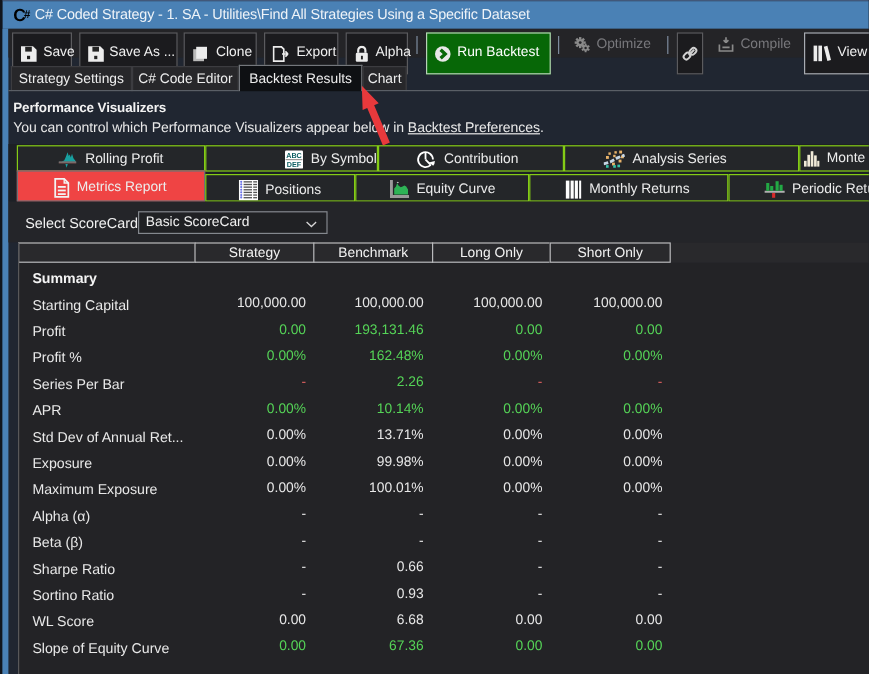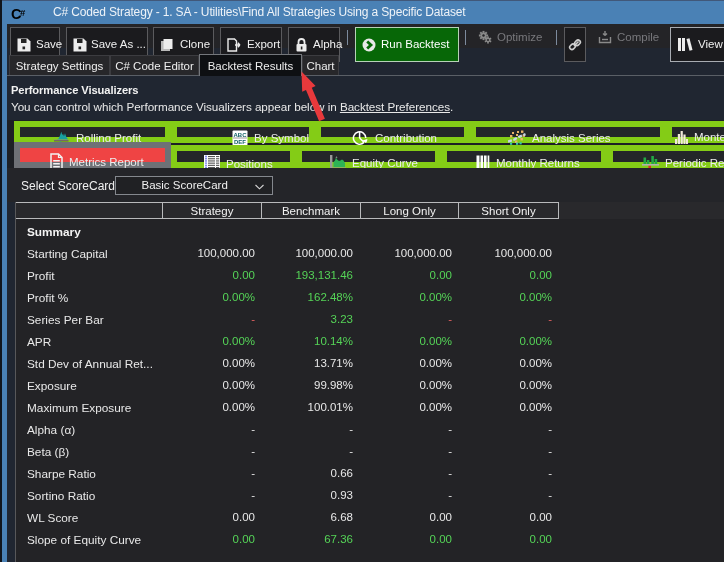--- a/index.html
+++ b/index.html
@@ -8,21 +8,21 @@
 .abs { position:absolute; }
 
 
 #topedge { left:0; top:0; width:724px; height:1px; background:#41587a; }
 #leftedge1 { left:0; top:0; width:2px; height:562px; background:#11151c; }
 #leftedge2 { left:2px; top:24px; width:5px; height:538px; background:#4a81b5; }
 
 
 #titlebar { left:2px; top:1px; width:722px; height:23px; background:#4a81b5; color:#eef3f8; font-size:12px; letter-spacing:-0.15px; line-height:23px; }
 #titlebar .csico { position:absolute; left:9px; top:3px; width:18px; height:17px; color:#000; font-weight:bold; font-size:14.5px; line-height:17px; letter-spacing:-1.5px; }
-#titlebar .ttext { position:absolute; left:27px; top:0; white-space:nowrap;margin-left:24px; }
+#titlebar .ttext { position:absolute; left:27px; top:0; white-space:nowrap; }
 
 
 #toolbar { left:7px; top:24px; width:717px; height:24px; background:#242427; }
 .tbtn { position:absolute; top:3px; height:35px; background:#1b1b1e; border:1px solid #5b5b5e; color:#f0f0f0; font-size:11.5px; white-space:nowrap; display:flex; align-items:center; }
 .tbtn .ic { display:inline-flex; margin-left:6px; margin-right:5px; }
 .tbtn .lb { display:inline-block; margin-right:6px; position:relative; top:-0.5px; }
 .tsep { position:absolute; top:6px; width:1px; height:15px; background:#7d8b9d; }
 .tdis { position:absolute; top:3px; height:20px; color:#78787c; font-size:11.5px; white-space:nowrap; display:flex; align-items:center; }
 .tdis .ic { display:inline-flex; margin-right:5px; }
 
@@ -32,30 +32,30 @@
 .mtab.sel { top:0; height:22px; background:#0e1013; border-color:#74777c; line-height:22px; }
 #tabline1, #tabline2 { position:absolute; top:74.8px; height:1.2px; background:#5a5f66; z-index:5; }
 
 
 #pvtitle { left:11px; top:83.5px; font-size:11.2px; font-weight:bold; color:#f2f2f2; letter-spacing:-0.1px; }
 #pvdesc { left:11px; top:99.5px; font-size:11.7px; color:#e8e8e8; letter-spacing:-0.05px; }
 #pvdesc u { text-decoration:underline; }
 
 
 #vstrip { left:7px; top:120px; width:717px; height:48px; background:#1d2025; }
-.vtab { position:absolute; background:#242629; border:6px solid #84cc16; color:#ececec; font-size:11.5px; }
+.vtab { position:absolute; background:#242629; border:1px solid #84cc16; color:#ececec; font-size:11.5px; }
 .vtab .cnt { position:absolute; left:0; right:0; text-align:center; white-space:nowrap; }
 .vtab svg, .vtab .icb { vertical-align:middle; margin-right:6px; }
 .vtab .txt { vertical-align:middle; }
 .vtab.sel { background:#ef4444; border-color:#6e7176; }
 
 
 #scrow { left:7px; top:168px; width:717px; height:34px; background:#242529; }
 #sclabel { left:21px; top:179px; font-size:12px; color:#f0f0f0; }
-#scbox { left:115px; top:176px; width:158px; height:19px; background:#202124; border:1px solid #84888e; font-size:11.5px; line-height:17px; color:#f0f0f0;padding-left:20px; }
+#scbox { left:115px; top:176px; width:158px; height:19px; background:#202124; border:1px solid #84888e; font-size:11.5px; line-height:17px; color:#f0f0f0; }
 #scbox .t { margin-left:5.5px; }
 #scbox .ch { position:absolute; right:8px; top:0px; font-size:10px; color:#dcdcdc; }
 
 
 #tbl { left:15px; top:202px; width:709px; height:360px; background:#232326; font-size:11.5px; }
 #tblleftline { left:15px; top:202px; width:1px; height:360px; background:#58585a; }
 #thead { position:absolute; left:0; top:0; width:709px; height:17px; background:#29292c; }
 .hcell { position:absolute; top:0; height:17px; border:1px solid #b9babc; border-right:none; background:#29292c; color:#f2f2f2; text-align:center; line-height:16px; font-size:11.5px; }
 .hcell.last { border-right:1px solid #b9babc; }
 .trow { position:absolute; left:0; width:709px; height:22px; }
@@ -377,21 +377,21 @@
     <div class="trow" style="top:83px">
       <span class="lab">Profit %</span>
       <span class="v v1 g">0.00%</span>
       <span class="v v2 g">162.48%</span>
       <span class="v v3 g">0.00%</span>
       <span class="v v4 g">0.00%</span>
     </div>
     <div class="trow" style="top:105px">
       <span class="lab">Series Per Bar</span>
       <span class="v v1 r">-</span>
-      <span class="v v2 g">3.23</span>
+      <span class="v v2 g">2.26</span>
       <span class="v v3 r">-</span>
       <span class="v v4 r">-</span>
     </div>
     <div class="trow" style="top:127px">
       <span class="lab">APR</span>
       <span class="v v1 g">0.00%</span>
       <span class="v v2 g">10.14%</span>
       <span class="v v3 g">0.00%</span>
       <span class="v v4 g">0.00%</span>
     </div>

